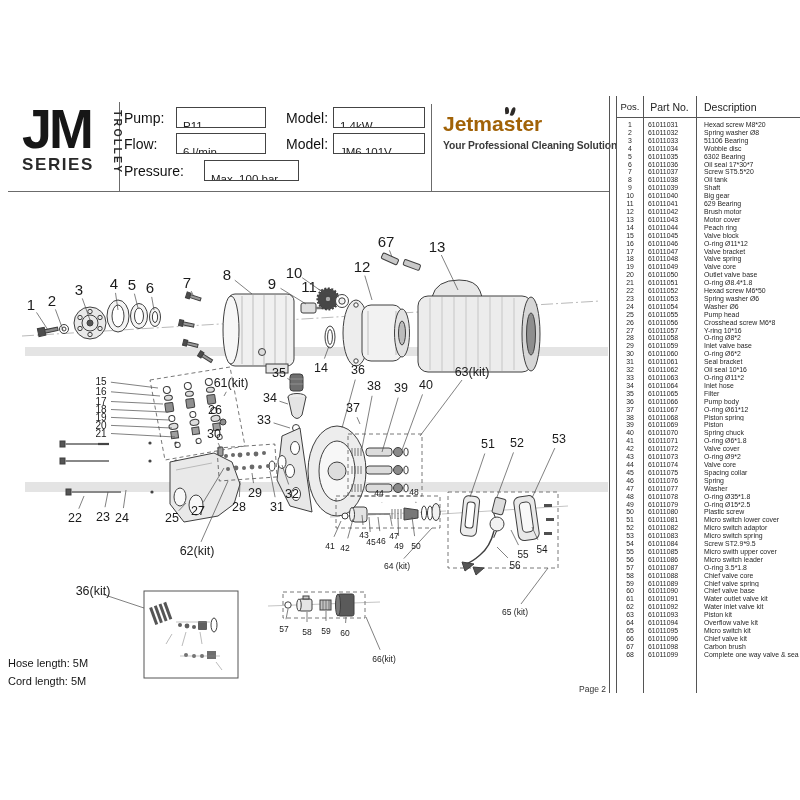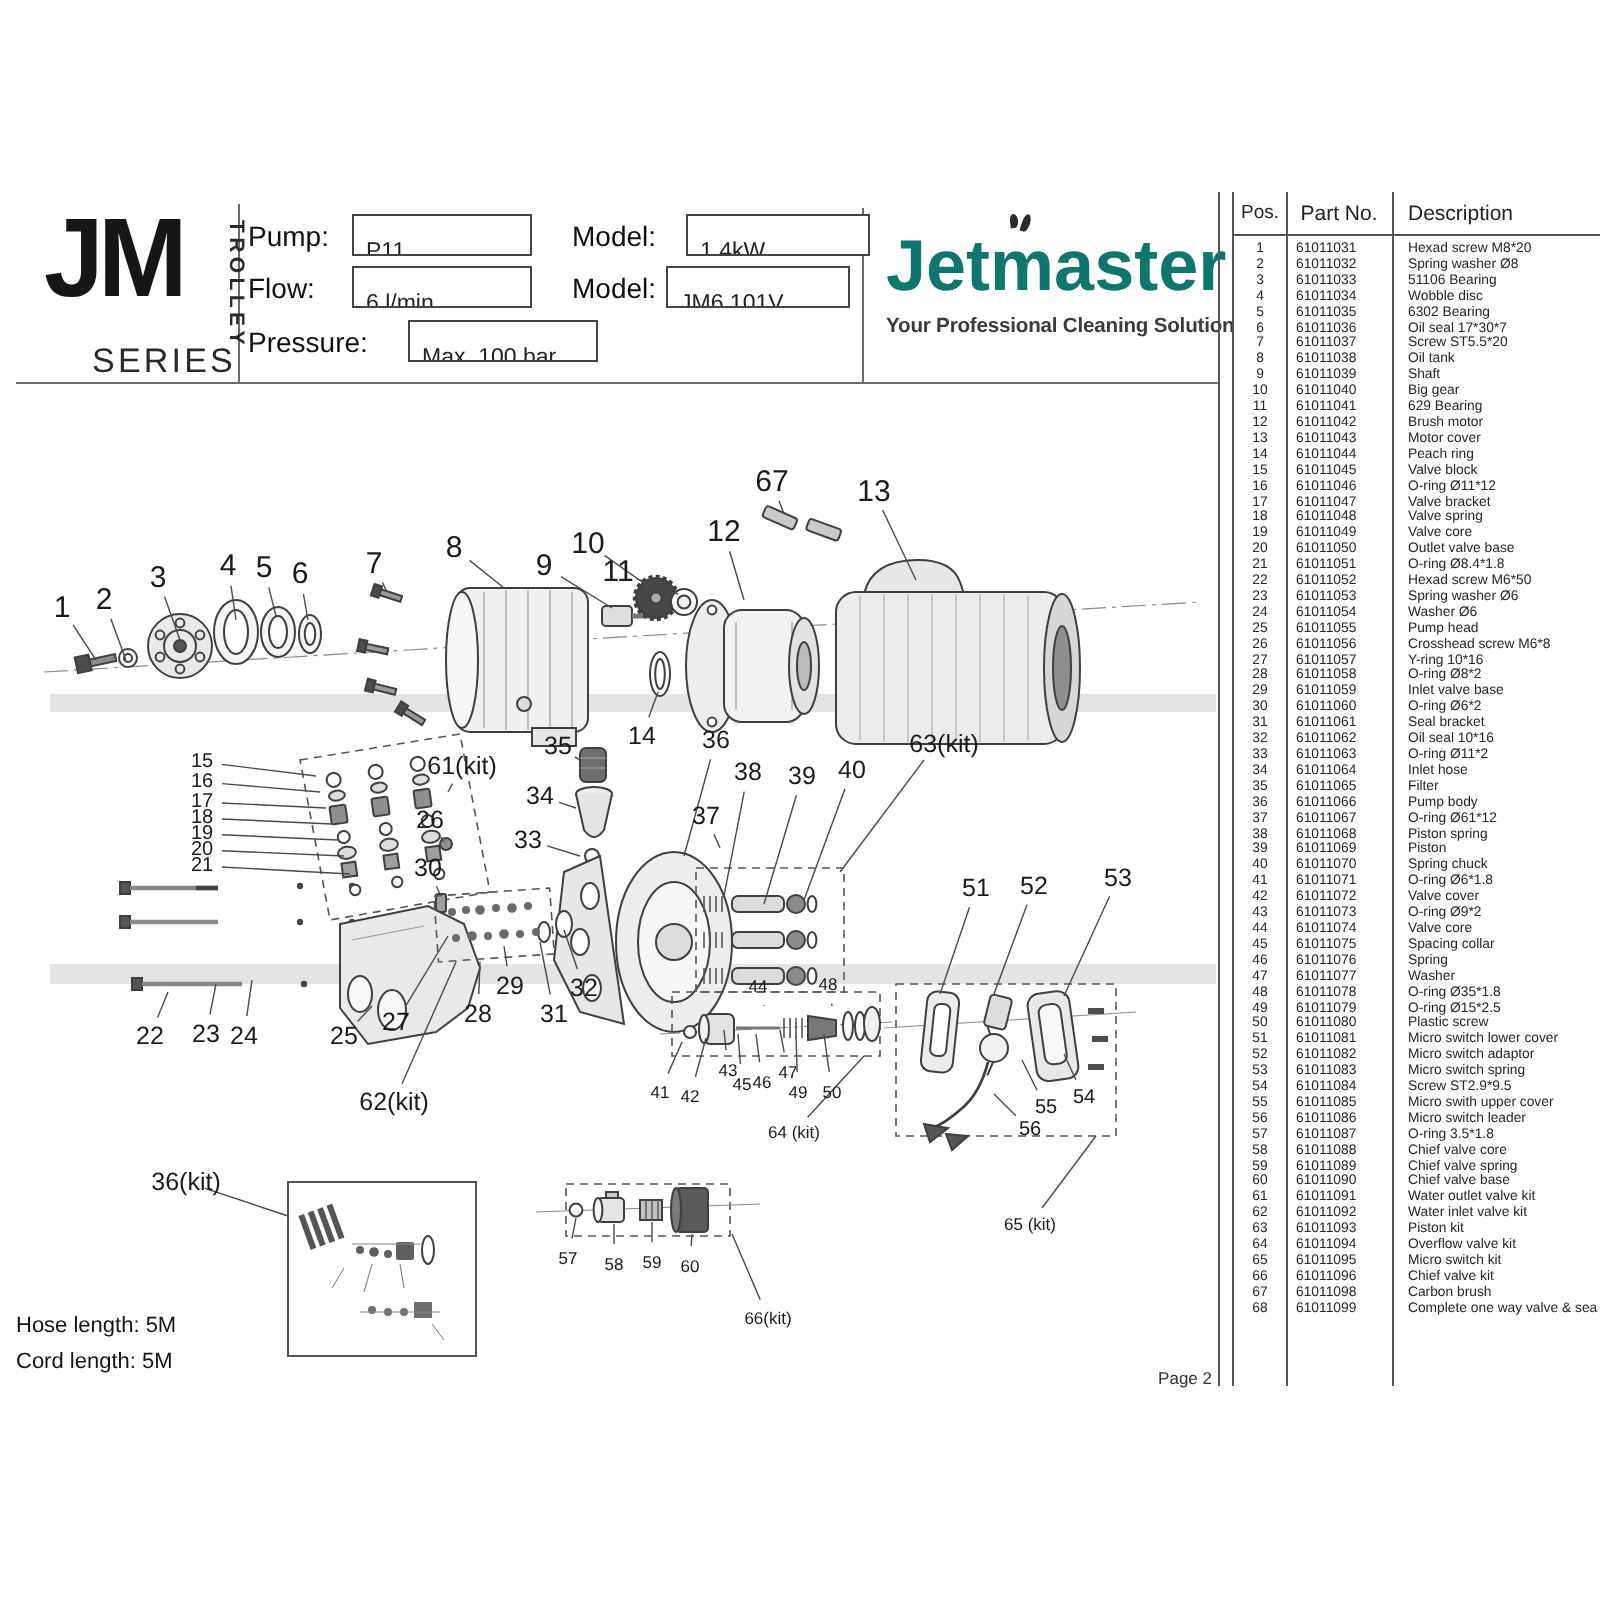--- a/index.html
+++ b/index.html
@@ -5,27 +5,27 @@
   html,body{margin:0;padding:0;background:#fff;}
   .page{position:relative;width:800px;height:800px;background:#fff;overflow:hidden;
         font-family:"Liberation Sans",sans-serif;color:#1d1d1d;}
   
   .hline,.vline{position:absolute;background:#6b6b6b;}
   .hdr-v1{left:119px;top:102px;width:1px;height:89px;}
   .hdr-v2{left:431px;top:104px;width:1px;height:87px;}
   .hdr-h{left:8px;top:191px;width:601px;height:1px;}
   .jm-block{position:absolute;left:22px;top:104px;width:96px;height:84px;}
   .jm{font-size:56px;font-weight:bold;letter-spacing:-3px;line-height:0.88;color:#161616;transform:scaleX(.96);transform-origin:left;}
-  .series{font-size:17px;font-weight:normal;letter-spacing:1.6px;color:#2a2a2a;margin-top:18px;text-align:right;}
+  .series{font-size:17px;font-weight:bold;letter-spacing:1.6px;color:#2a2a2a;margin-top:2px;}
   .trolley{position:absolute;right:-6px;top:6px;writing-mode:vertical-rl;font-size:10.5px;font-weight:bold;letter-spacing:2.2px;color:#2a2a2a;}
   .slabel{position:absolute;font-size:14px;color:#111;}
   .sbox{position:absolute;border:1px solid #444;background:#fff;font-size:11.5px;color:#222;
         padding:12px 0 0 6px;box-sizing:border-box;height:21px;overflow:hidden;white-space:nowrap;}
   .brand{position:absolute;left:443px;top:112px;width:165px;}
-  .brand-name{font-size:36px;font-weight:bold;color:#0f766e;letter-spacing:0px;}
+  .brand-name{font-size:21px;font-weight:bold;color:#a16207;letter-spacing:0px;}
   .flame{position:absolute;left:62px;top:-5px;display:flex;gap:2px;}
   .flame i{display:block;width:4px;height:9px;background:#2d2a28;border-radius:60% 60% 60% 0;transform:rotate(18deg);}
   .flame i:first-child{height:7px;transform:rotate(-6deg);}
   .brand-tag{font-size:10.3px;font-weight:bold;color:#3b3b3b;margin-top:4px;letter-spacing:-0.1px;white-space:nowrap;}
   
   .wm-bar{position:absolute;background:#e4e4e4;}
   .wm-text{position:absolute;left:28px;top:366px;font-family:"DejaVu Serif",serif;font-weight:bold;
            font-size:95px;color:#dedede;letter-spacing:1px;white-space:nowrap;}
   
   #diagram-svg{position:absolute;left:0;top:195px;width:612px;height:505px;pointer-events:none;}
@@ -66,21 +66,21 @@
     <div class="trolley">TROLLEY</div>
   </div>
 
   <span class="slabel" style="left:124px;top:110px">Pump:</span>
   <span class="sbox" style="left:176px;top:107px;width:90px">P11</span>
   <span class="slabel" style="left:124px;top:136px">Flow:</span>
   <span class="sbox" style="left:176px;top:133px;width:90px">6 l/min</span>
   <span class="slabel" style="left:124px;top:163px">Pressure:</span>
   <span class="sbox" style="left:204px;top:160px;width:95px">Max. 100 bar</span>
   <span class="slabel" style="left:286px;top:110px">Model:</span>
-  <span class="sbox" style="left:343px;top:107px;width:92px">1.4kW</span>
+  <span class="sbox" style="left:333px;top:107px;width:92px">1.4kW</span>
   <span class="slabel" style="left:286px;top:136px">Model:</span>
   <span class="sbox" style="left:333px;top:133px;width:92px">JM6.101V</span>
 
   <div class="brand">
     <div class="brand-name">Jetmaster</div>
     <div class="flame">
         <i></i>
         <i></i>
       </div>
     <div class="brand-tag">Your Professional Cleaning Solution</div>

